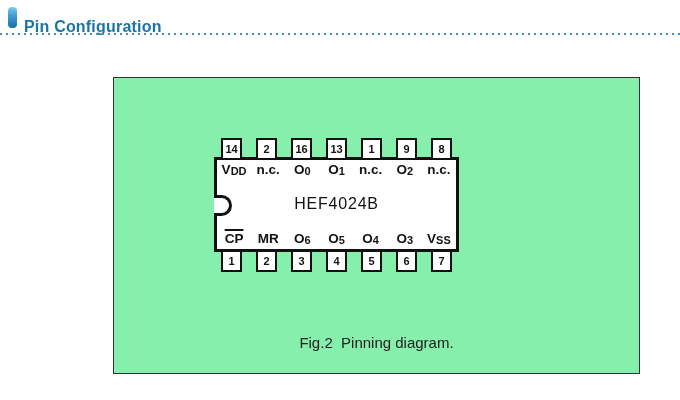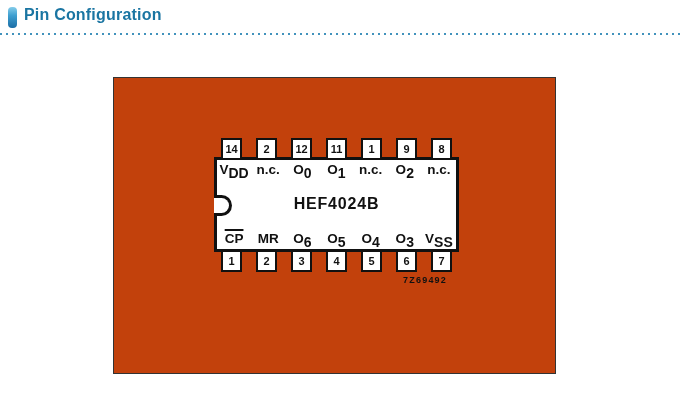--- a/index.html
+++ b/index.html
@@ -9,55 +9,55 @@
     font-family: "Liberation Sans", sans-serif; color: #111;
   }
 
   
   .accent-pill {
     position: absolute; left: 8px; top: 7px; width: 9px; height: 21px;
     border-radius: 4px;
     background: linear-gradient(180deg, #85cdea 0%, #3f9fd0 40%, #1a6da5 100%);
   }
   .section-title {
-    position: absolute; left: 24px; top: 6px;
+    position: absolute; left: 24px; top: 18px;
     font-size: 16px; font-weight: bold; color: #1a75a2; letter-spacing: 0.2px;
   }
   .dotted-sep {
     position: absolute; left: 0; top: 33px; width: 680px; height: 2px;
     background: repeating-linear-gradient(to right, #4292bc 0 2px, transparent 2px 6px);
   }
 
   
   .figure-box {
-    position: absolute; left: 113px; top: 77px; width: 443px; height: 297px;
-    border: 1px solid #333; background: #c2410c;
+    position: absolute; left: 113px; top: 77px; width: 527px; height: 297px;
+    border: 1px solid #333; background: #86efac;
   }
 
   
   .chip {
     position: absolute; left: 100px; top: 79px; width: 245px; height: 95px;
     border: 3px solid #111; background: #fff;
     display: flex; flex-direction: column; justify-content: space-between;
     padding: 2px 0 3px 0;
   }
   .chip-notch {
     position: absolute; left: 100px; top: 117px; width: 18px; height: 21px;
     background: #fff; border: 3px solid #111; border-left: none;
     border-radius: 0 13px 13px 0; z-index: 3;
   }
   .chip-name-row { display: flex; justify-content: center; align-items: center; }
-  .chip-name { font-size: 16px; font-weight: bold; letter-spacing: 0.8px; }
+  .chip-name { font-size: 16px; font-weight: normal; letter-spacing: 0.8px; }
 
   .label-row {
     display: grid; grid-template-columns: repeat(7, 1fr);
     font-size: 13.5px; font-weight: bold;
   }
   .label-cell { display: flex; justify-content: center; align-items: flex-start; white-space: nowrap; }
-  .label-cell sub { font-size: 14px; font-weight: bold; line-height: 1; position: relative; top: 4px; }
+  .label-cell sub { font-size: 11px; font-weight: bold; line-height: 1; position: relative; top: 4px; }
   .ov { text-decoration: overline; text-decoration-thickness: 1.5px; }
 
   
   .pins-row {
     position: absolute; left: 100px; width: 245px; height: 22px;
     display: grid; grid-template-columns: repeat(7, 1fr); z-index: 1;
   }
   .pins-top { top: 60px; }
   .pins-bottom { top: 172px; }
   .pin-box {
@@ -83,22 +83,22 @@
 
 <div class="accent-pill"></div>
 <div class="section-title">Pin Configuration</div>
 <div class="dotted-sep"></div>
 
 <div class="figure-box">
 
   <div class="pins-row pins-top">
     <div class="pin-box">14</div>
     <div class="pin-box">2</div>
-    <div class="pin-box">12</div>
-    <div class="pin-box">11</div>
+    <div class="pin-box">16</div>
+    <div class="pin-box">13</div>
     <div class="pin-box">1</div>
     <div class="pin-box">9</div>
     <div class="pin-box">8</div>
   </div>
 
   <div class="chip">
     <div class="label-row">
       <div class="label-cell">
           <span>V</span>
           <sub>DD</sub>
@@ -170,15 +170,15 @@
   <div class="pins-row pins-bottom">
     <div class="pin-box">1</div>
     <div class="pin-box">2</div>
     <div class="pin-box">3</div>
     <div class="pin-box">4</div>
     <div class="pin-box">5</div>
     <div class="pin-box">6</div>
     <div class="pin-box">7</div>
   </div>
 
-  <div class="diagram-code">7Z69492</div>
 
+  <div class="figure-caption">Fig.2  Pinning diagram.</div>
 </div>
 
 </body></html>

